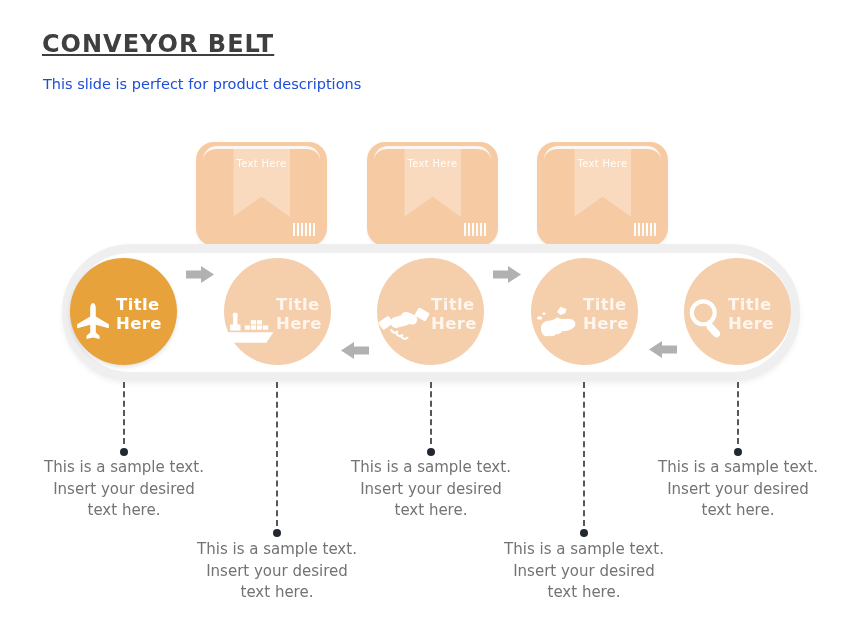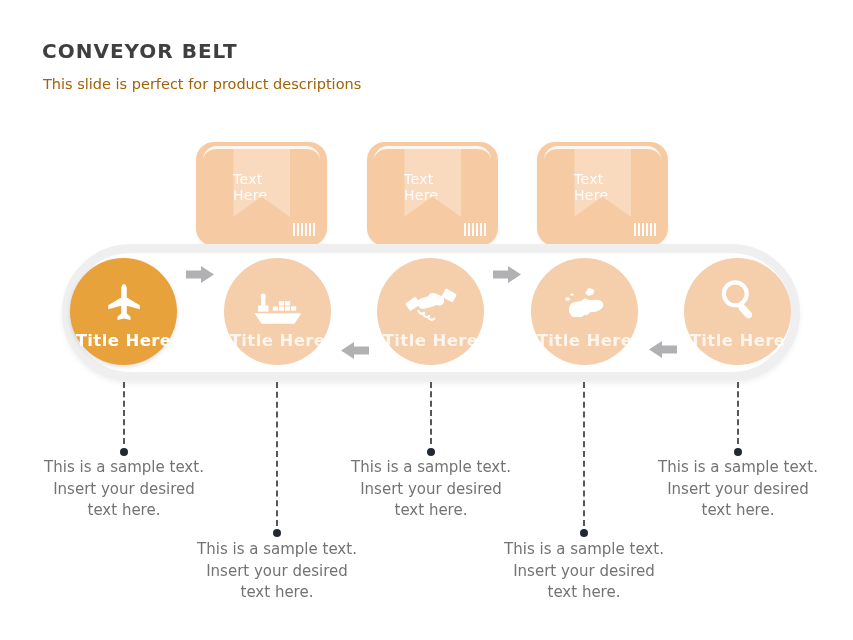--- a/index.html
+++ b/index.html
@@ -2,59 +2,59 @@
 <html><head>
 <meta charset="utf-8">
 <style>
   html,body{margin:0;padding:0;background:#ffffff;}
   .slide{
     position:relative;width:853px;height:640px;background:#ffffff;overflow:hidden;
     font-family:"DejaVu Sans","Liberation Sans",sans-serif;
   }
   
   .title{
-    position:absolute;left:42px;top:39px;font-size:20px;font-weight:bold;
-    color:#3f3f3f;letter-spacing:1px;
+    position:absolute;left:42px;top:30px;font-size:24px;font-weight:bold;
+    color:#3f3f3f;letter-spacing:1px;text-decoration:underline;
   }
   .subtitle{
-    position:absolute;left:43px;top:76px;font-size:14.5px;color:#a16207;
+    position:absolute;left:43px;top:76px;font-size:14.5px;color:#1d4ed8;
   }
   
   .box{
     position:absolute;top:142px;width:131px;height:104px;background:#f6cba4;
     border-radius:18px;box-shadow:0 2px 3px rgba(0,0,0,0.05);
   }
   .box1{left:196px;} .box2{left:367px;} .box3{left:537px;}
   .box-highlight{
     position:absolute;top:4px;left:7px;right:7px;height:16px;
     border-top:3px solid rgba(255,255,255,0.85);border-radius:14px 14px 0 0;
   }
   .ribbon{
     position:absolute;left:50%;transform:translateX(-50%);top:7px;width:57px;height:68px;
     background:rgba(255,255,255,0.3);
     clip-path:polygon(0 0,100% 0,100% 100%,50% 70%,0 100%);
     display:flex;justify-content:center;
   }
   .ribbon-label{
-    margin-top:22px;font-size:14px;color:rgba(255,255,255,0.95);letter-spacing:0.3px;
+    margin-top:9px;font-size:10px;color:rgba(255,255,255,0.95);letter-spacing:0.3px;
   }
   .barcode{
     position:absolute;right:12px;bottom:10px;width:22px;height:13px;
     background:repeating-linear-gradient(to right,rgba(255,255,255,0.95) 0 2px,rgba(255,255,255,0) 2px 4px);
   }
   
   .belt{
     position:absolute;left:62px;top:244px;width:738px;height:137px;
     box-sizing:border-box;background:#ffffff;border:9px solid #efefef;
     border-radius:70px;box-shadow:0 3px 5px rgba(0,0,0,0.06);
   }
   
   .station{
     position:absolute;top:258px;width:107px;height:107px;border-radius:50%;
-    display:flex;flex-direction:column;align-items:center;
+    display:flex;flex-direction:row;align-items:center;
   }
   .station .icon-wrap{height:56px;margin-top:13px;display:flex;align-items:flex-end;justify-content:center;}
   .station .station-title{margin-top:4px;font-size:16.5px;font-weight:bold;letter-spacing:0.4px;}
   .st1{left:70px;background:#e8a23b;box-shadow:0 2px 4px rgba(0,0,0,0.12);}
   .st2{left:224px;background:#f5ceab;}
   .st3{left:377px;background:#f5ceab;}
   .st4{left:531px;background:#f5ceab;}
   .st5{left:684px;background:#f5ceab;}
   .st1 .station-title{color:#ffffff;}
   .st2 .station-title,.st3 .station-title,.st4 .station-title,.st5 .station-title{color:rgba(255,255,255,0.8);}

